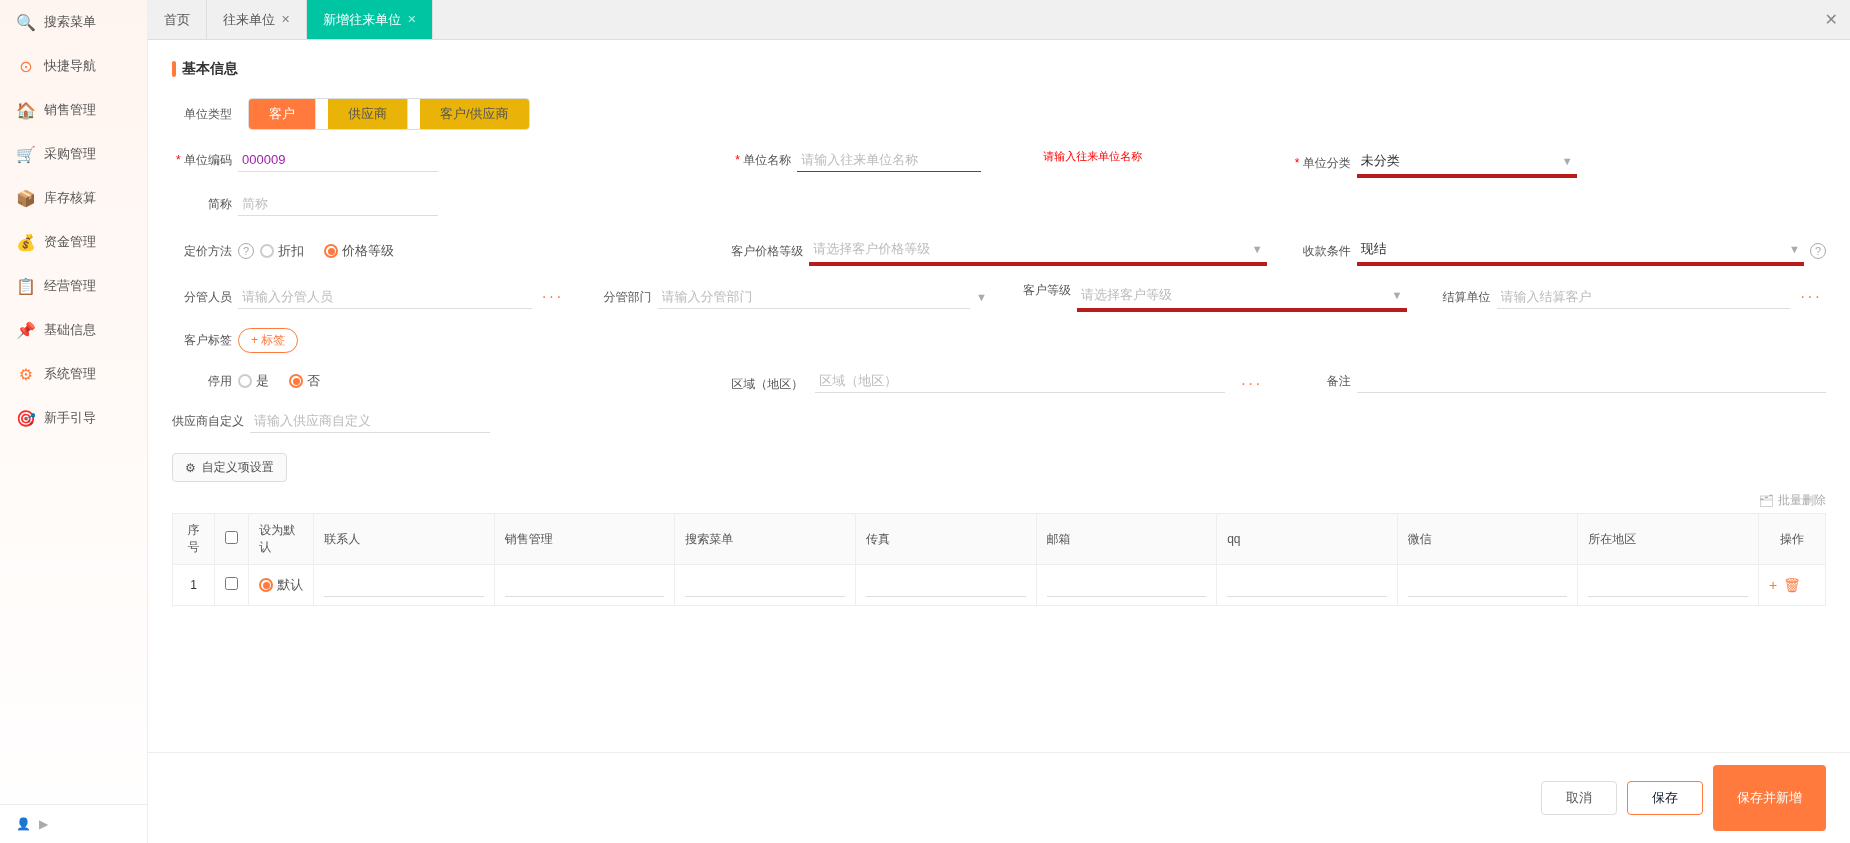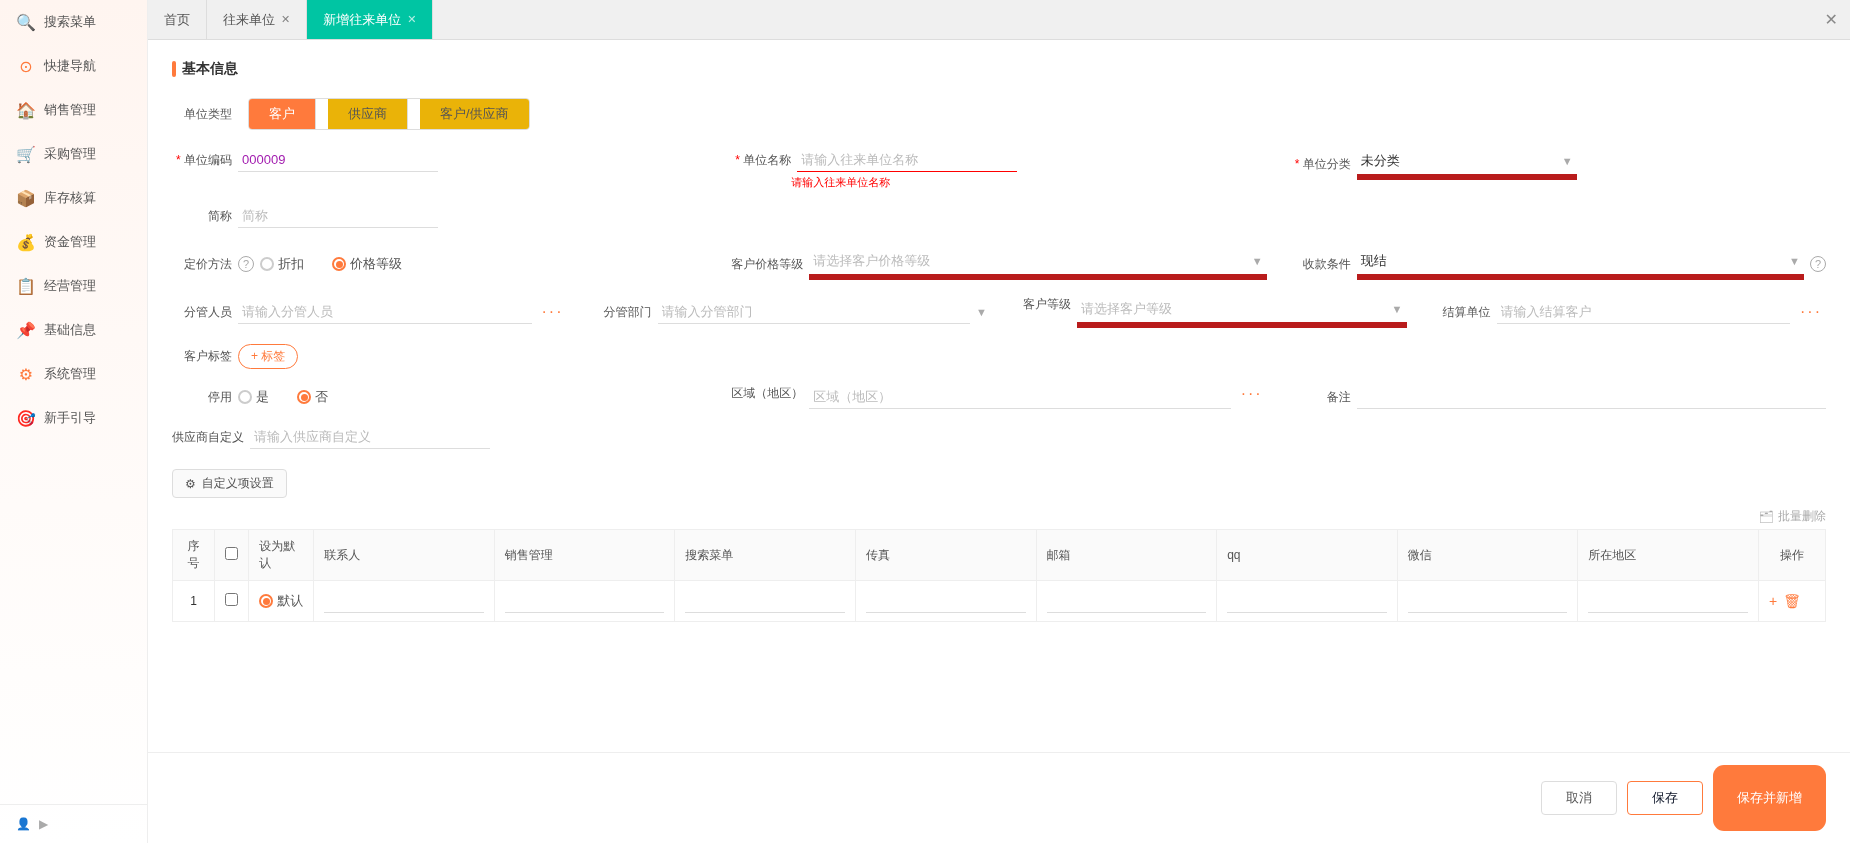--- a/index.html
+++ b/index.html
@@ -155,33 +155,33 @@
       color: #a21caf;
     }
     .form-input::placeholder { color: #bbb; }
     .form-input.error-border { border-bottom: 1px solid red; }
     .error-msg { color: red; font-size: 11px; margin-top: 2px; }
 
     .form-select {
       flex: 1;
       display: flex;
       align-items: center;
-      border-bottom: 6px solid #b91c1c;
+      border-bottom: 4px solid #b91c1c;
       padding: 4px 4px;
       cursor: pointer;
       font-size: 13px;
       color: #bbb;
       gap: 20px;
       min-width: 80px;
     }
     .form-select .val { color: #333; }
     .form-select .chevron { margin-left: auto; font-size: 11px; color: #aaa; }
 
     
-    .radio-group { display: flex; align-items: center; gap: 28px; }
+    .radio-group { display: flex; align-items: center; gap: 20px; }
     .radio-item { display: flex; align-items: center; gap: 4px; cursor: pointer; font-size: 13px; color: #555; }
     .radio-circle {
       width: 14px; height: 14px;
       border-radius: 50%;
       border: 2px solid #ccc;
       display: flex; align-items: center; justify-content: center;
     }
     .radio-circle.selected { border-color: #ff7a3c; }
     .radio-circle.selected::after {
       content: '';
@@ -293,21 +293,21 @@
       border-radius: 4px;
       background: #fff;
       color: #0f172a;
       border: 1px solid #ff7a3c;
       cursor: pointer;
       font-size: 13px;
     }
     .btn-save-new {
       padding: 24px 24px;
       border: none;
-      border-radius: 11px;
+      border-radius: 4px;
       background: #ff7a3c;
       color: #fff;
       cursor: pointer;
       font-size: 13px;
     }
 
     .form-section { margin-bottom: 12px; }
 
     .inline-label {
       font-size: 12px;
@@ -399,21 +399,21 @@
         <button class="unit-type-btn">客户/供应商</button>
       </div>
     </div>
 
     
     <div style="display:flex; gap:24px; margin-bottom:14px; align-items:flex-start;">
       <div style="flex:1; display:flex; align-items:center; gap:6px;">
         <span class="form-label required">单位编码</span>
         <input class="form-input" type="text" style="max-width: 200px;" value="000009">
       </div>
-      <div style="flex:1; display:flex; flex-direction:column; gap:2px;">
+      <div style="flex:1; display:flex; flex-direction:row; gap:2px;">
         <div style="display:flex; align-items:center; gap:6px;">
           <span class="form-label required">单位名称</span>
           <input class="form-input error-border" type="text" style="max-width: 220px;" placeholder="请输入往来单位名称">
         </div>
         <div style="padding-left:60px;">
           <span class="error-msg">请输入往来单位名称</span>
         </div>
       </div>
       <div style="flex:1; display:flex; align-items:center; gap:6px;">
         <span class="form-label required">单位分类</span>
@@ -509,21 +509,21 @@
           <div class="radio-item">
             <div class="radio-circle"></div>
             <span>是</span>
           </div>
           <div class="radio-item">
             <div class="radio-circle selected"></div>
             <span>否</span>
           </div>
         </div>
       </div>
-      <div style="flex:1; display:flex; align-items:flex-start; gap:6px;">
+      <div style="flex:1; display:flex; align-items:flex-end; gap:12px;">
         <span class="form-label">区域（地区）</span>
         <input class="form-input" type="text" style="flex: 1 1 0%;" placeholder="区域（地区）">
         <span class="ellipsis-btn">···</span>
       </div>
       <div style="flex:1; display:flex; align-items:center; gap:6px;">
         <span class="form-label">备注</span>
         <input class="form-input" type="text" style="flex: 1 1 0%;">
       </div>
     </div>
 

